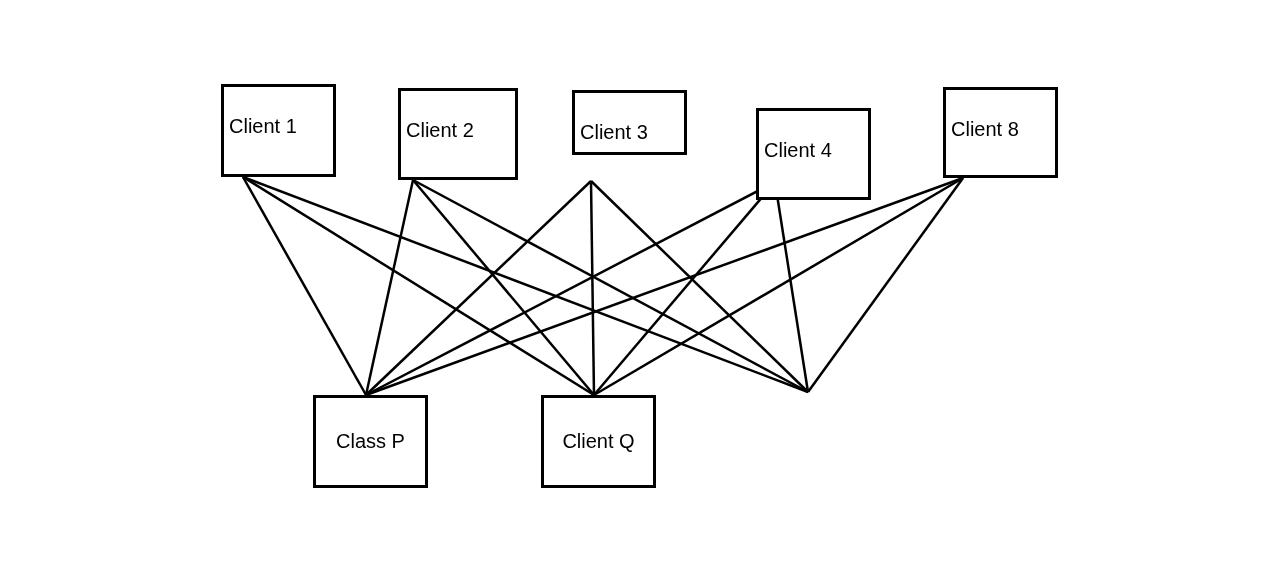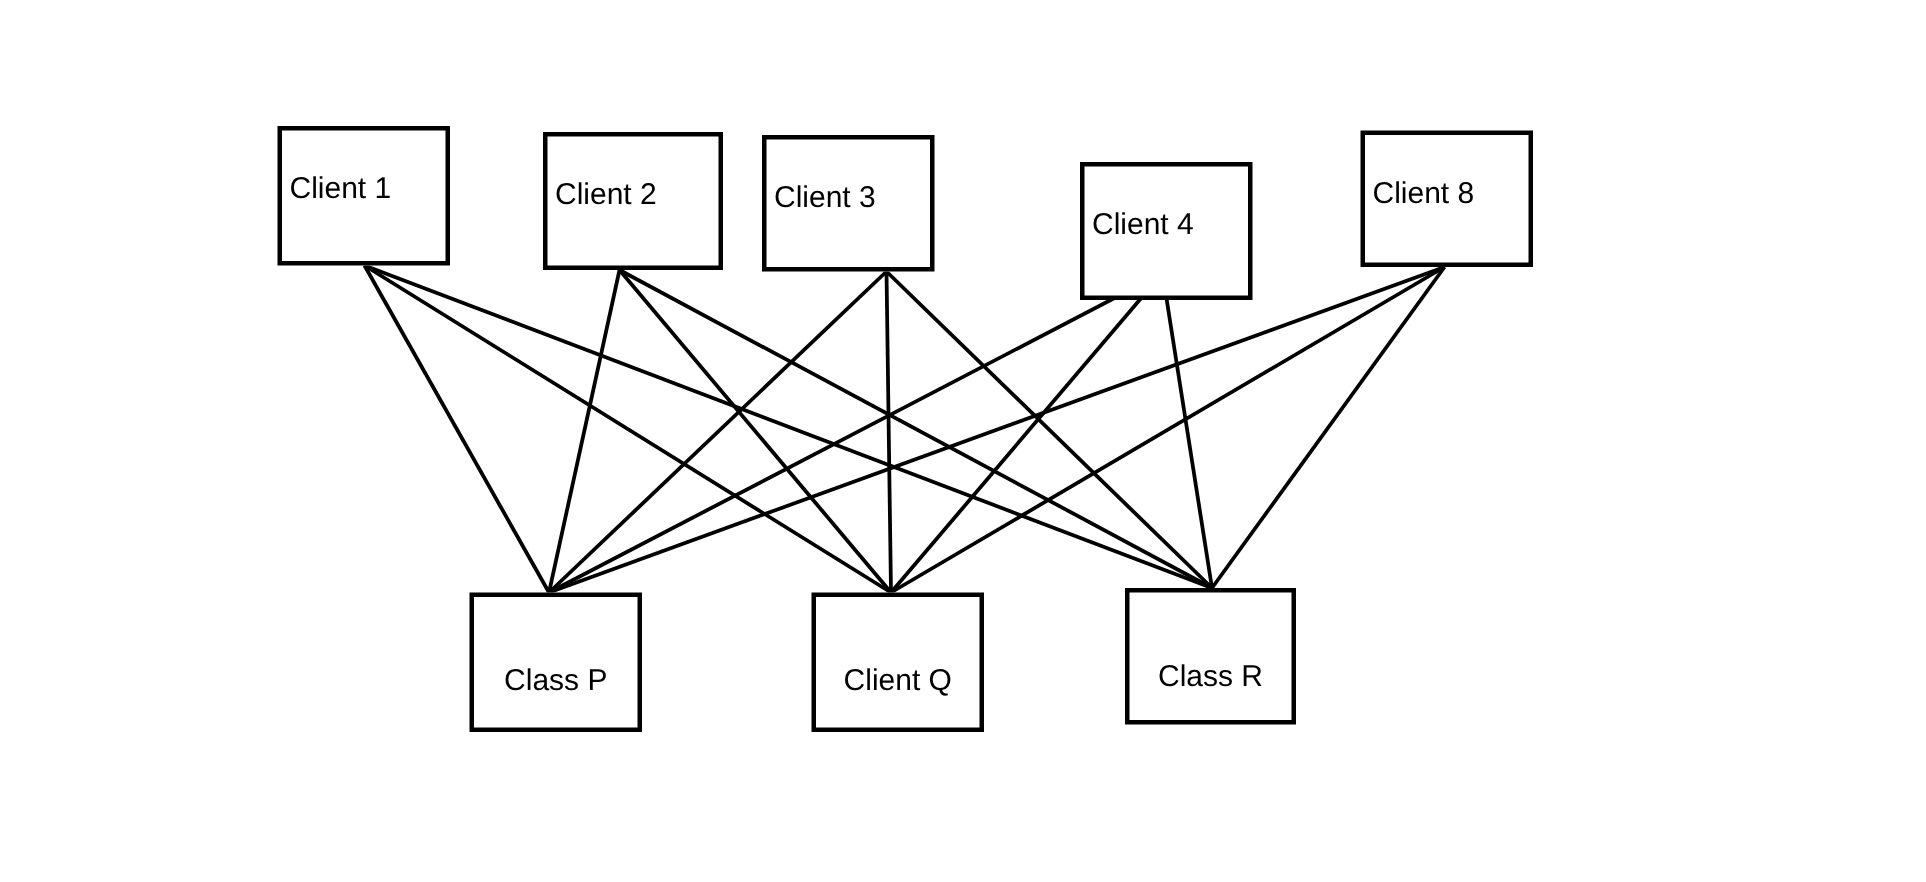--- a/index.html
+++ b/index.html
@@ -25,24 +25,25 @@
     box-sizing: border-box;
     background: #ffffff;
     border: 3px solid #000000;
     color: #000000;
     font-size: 20px;
     line-height: 24px;
   }
   .node.client-node {
     text-align: left;
     padding: 27px 3px 0 5px;
+    margin-left: 36px;
   }
   .node.class-node {
     text-align: center;
-    padding: 44px 0 0 0;
+    padding: 31px 0 0 0;
     text-decoration: underline;
   }
   .node .node-label {
     display: inline-block;
     white-space: nowrap;
   }
 </style>
 </head>
 <body>
 
@@ -59,19 +60,18 @@
       <line x1="591" y1="181" x2="808" y2="392" stroke="#000000" stroke-width="2.5"></line>
       <line x1="775" y1="182" x2="366" y2="395" stroke="#000000" stroke-width="2.5"></line>
       <line x1="775" y1="182" x2="594" y2="395" stroke="#000000" stroke-width="2.5"></line>
       <line x1="775" y1="182" x2="808" y2="392" stroke="#000000" stroke-width="2.5"></line>
       <line x1="963" y1="178" x2="366" y2="395" stroke="#000000" stroke-width="2.5"></line>
       <line x1="963" y1="178" x2="594" y2="395" stroke="#000000" stroke-width="2.5"></line>
       <line x1="963" y1="178" x2="808" y2="392" stroke="#000000" stroke-width="2.5"></line>
     </svg>
 <div class="node client-node" style="left: 185px; top: 84px; width: 115px; height: 93px;"><span class="node-label">Client 1</span></div>
     <div class="node client-node" style="left: 362px; top: 88px; width: 120px; height: 92px;"><span class="node-label">Client 2</span></div>
-    <div class="node client-node" style="left: 508px; top: 90px; width: 115px; height: 91px;"><span class="node-label">Client 3</span></div>
+    <div class="node client-node" style="left: 536px; top: 90px; width: 115px; height: 65px;"><span class="node-label">Client 3</span></div>
     <div class="node client-node" style="left: 720px; top: 108px; width: 115px; height: 92px;"><span class="node-label">Client 4</span></div>
     <div class="node client-node" style="left: 907px; top: 87px; width: 115px; height: 91px;"><span class="node-label">Client 8</span></div>
     <div class="node class-node" style="left: 313px; top: 395px; width: 115px; height: 93px;"><span class="node-label">Class P</span></div>
     <div class="node class-node" style="left: 541px; top: 395px; width: 115px; height: 93px;"><span class="node-label">Client Q</span></div>
-    <div class="node class-node" style="left: 750px; top: 392px; width: 114px; height: 91px;"><span class="node-label">Class R</span></div>
   </div>
 
 </body></html>

